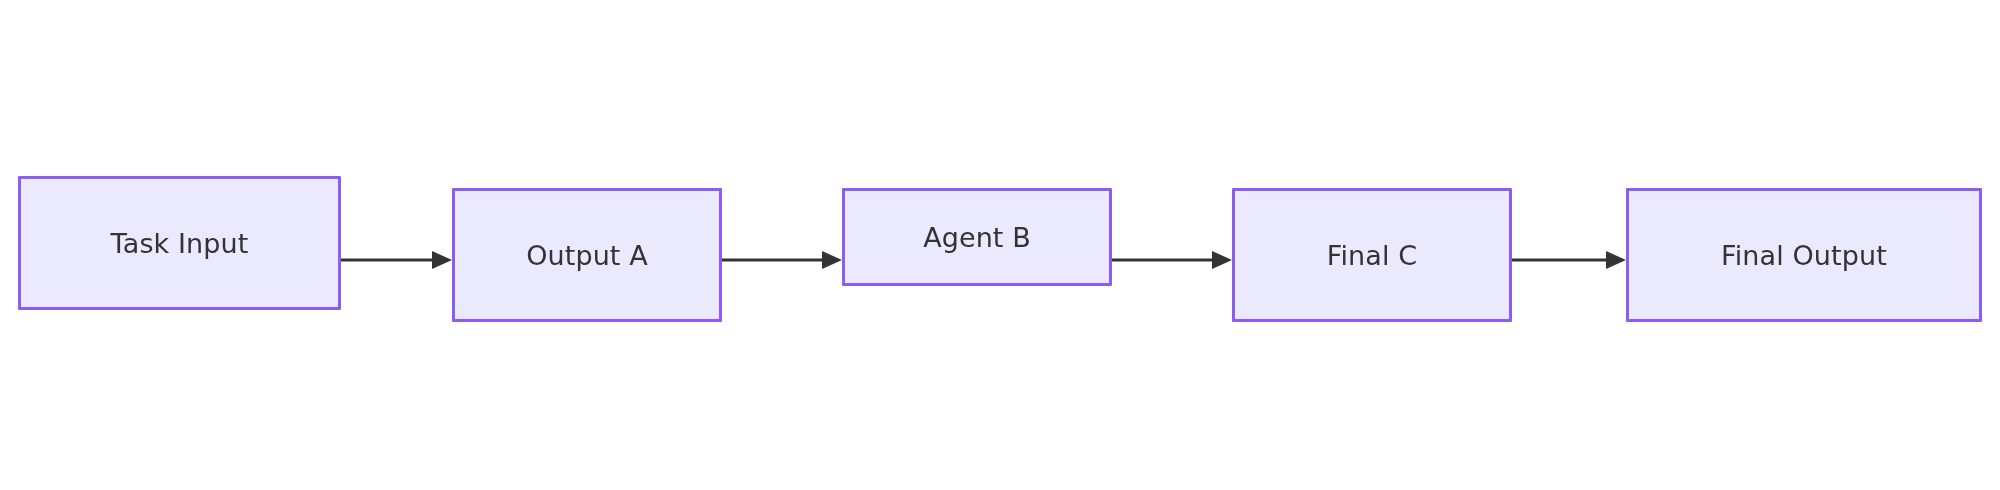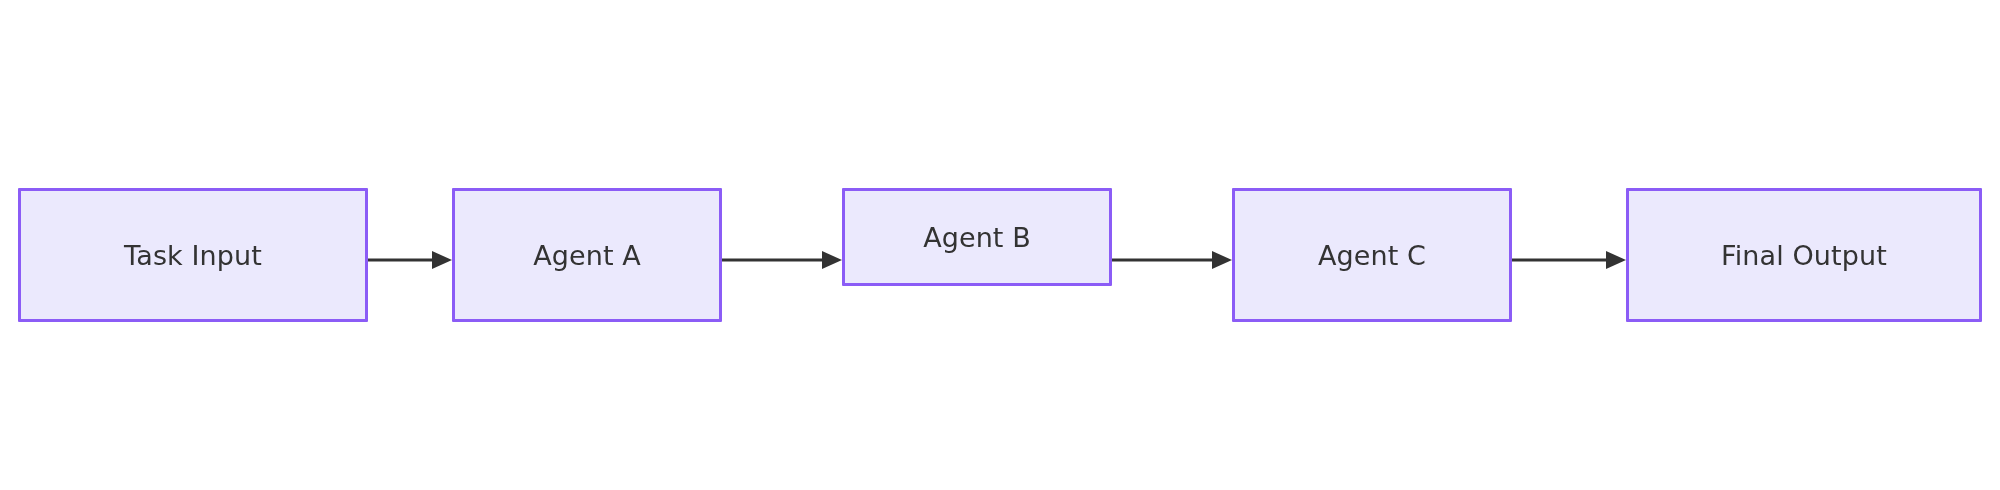--- a/index.html
+++ b/index.html
@@ -73,33 +73,33 @@
     </svg>
   </div>
 
   <div class="edge" style="left:1512px; top:248px; width:114px;">
     <svg width="114" height="24" viewBox="0 0 114 24">
       <line x1="0" y1="12" x2="96" y2="12" stroke="#333333" stroke-width="3"></line>
       <polygon points="94,3 114,12 94,21" fill="#333333"></polygon>
     </svg>
   </div>
 
-  <div class="node" style="left:18px; top:188px; width:350px; height:134px;">
+  <div class="node" style="left:18px; top:176px; width:323px; height:134px;">
     <span class="node-label">Task Input</span>
   </div>
 
   <div class="node" style="left:452px; top:188px; width:270px; height:134px;">
-    <span class="node-label">Agent A</span>
+    <span class="node-label">Output A</span>
   </div>
 
   <div class="node" style="left:842px; top:188px; width:270px; height:98px;">
     <span class="node-label">Agent B</span>
   </div>
 
   <div class="node" style="left:1232px; top:188px; width:280px; height:134px;">
-    <span class="node-label">Agent C</span>
+    <span class="node-label">Final C</span>
   </div>
 
   <div class="node" style="left:1626px; top:188px; width:356px; height:134px;">
     <span class="node-label">Final Output</span>
   </div>
 
 </div>
 
 </body></html>

